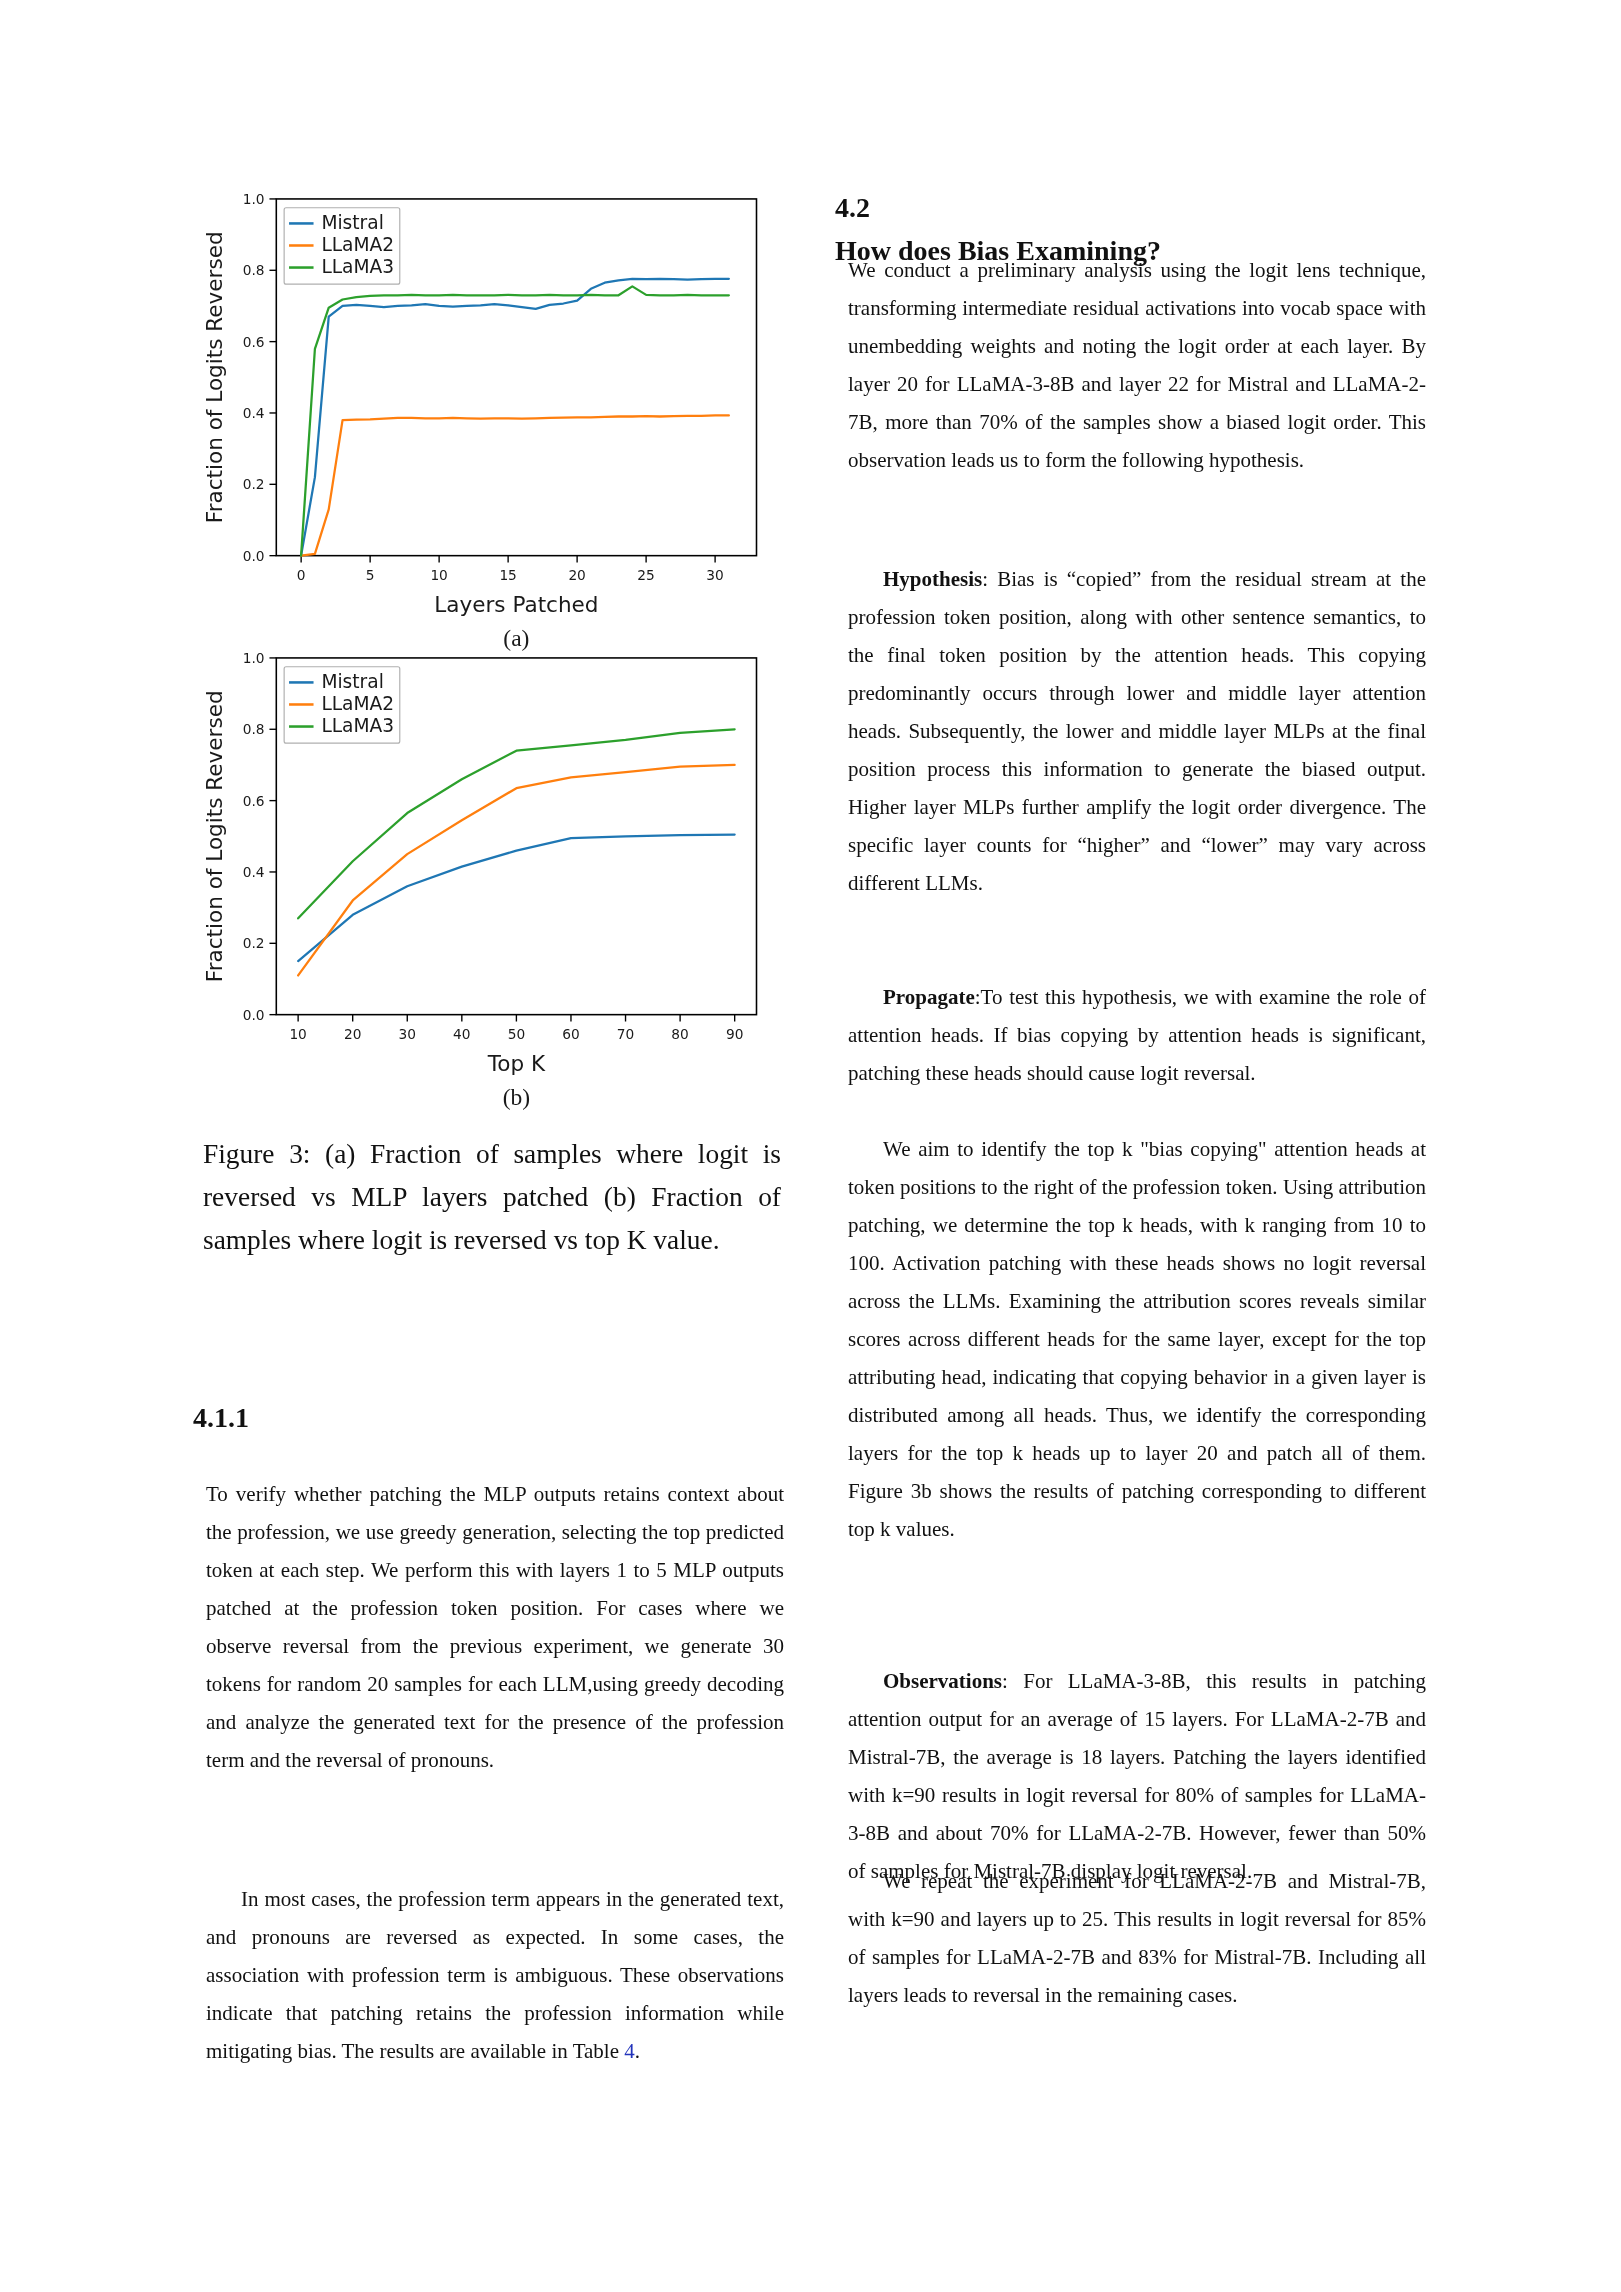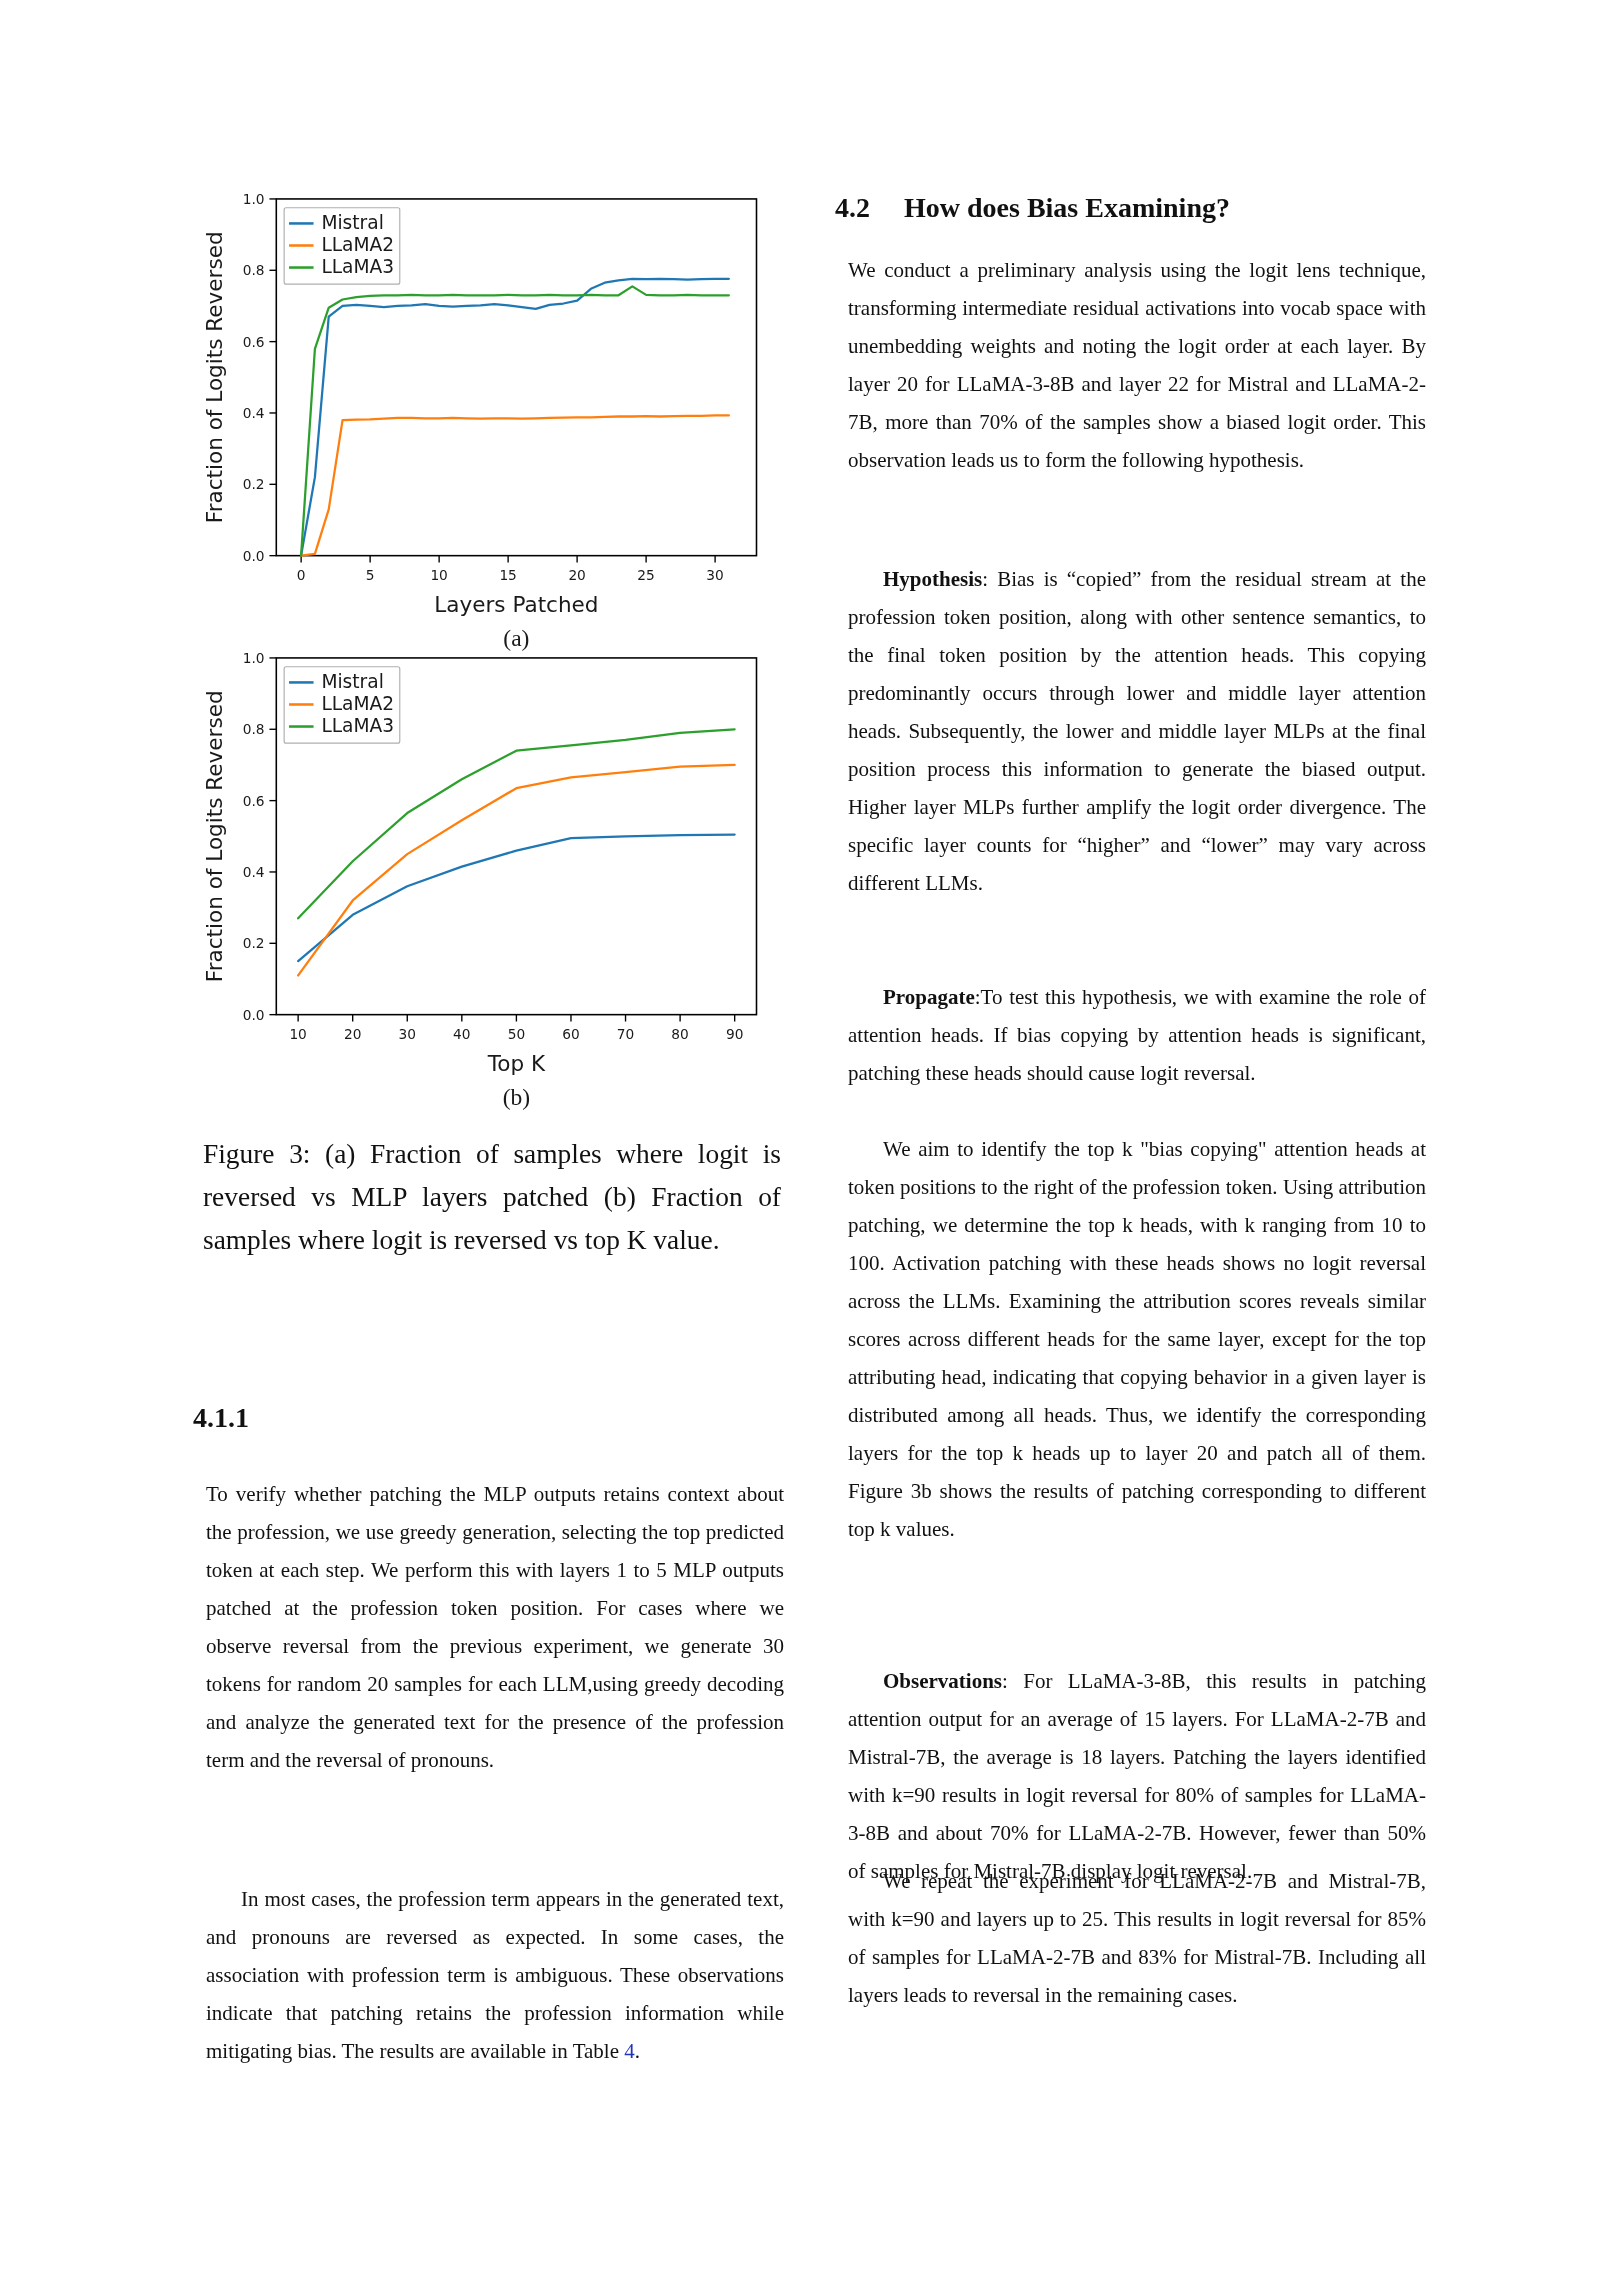--- a/index.html
+++ b/index.html
@@ -14,21 +14,21 @@
   p.para{
     margin:13px;font-size:21px;line-height:38px;text-align:justify;
     hyphens:auto;-webkit-hyphens:auto;
   }
   .indent{text-indent:35px;}
   .caption{
     margin:10px;font-size:27.4px;line-height:43px;text-align:justify;
   }
   .sec-heading{
     margin:0;font-weight:bold;font-size:28px;line-height:43px;
-    display:flex;align-items:flex-start;
+    display:flex;align-items:flex-start;flex-direction:column;
   }
   .sec-heading .secnum{flex:none;}
   .h411 .secnum{width:91px;}
   .h42 .secnum{width:69px;}
   .ref{color:#2233bb;text-decoration:none;cursor:pointer;}
   svg.chart{position:absolute;left:0;overflow:visible;}
 </style>
 </head>
 <body>
 

